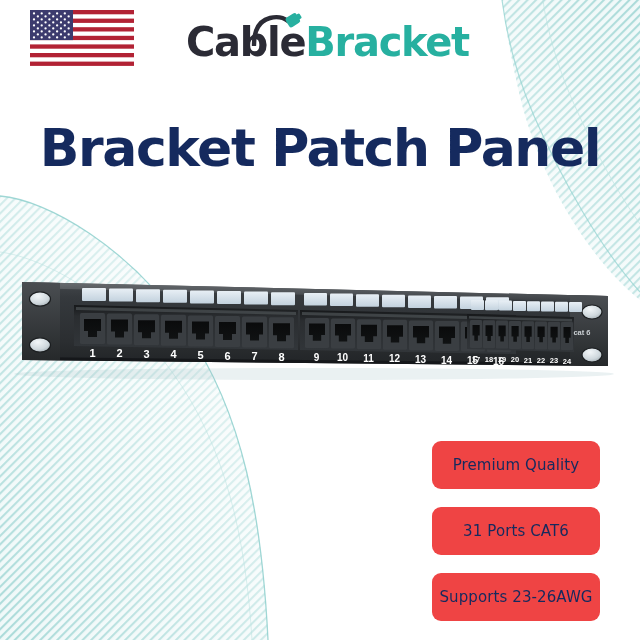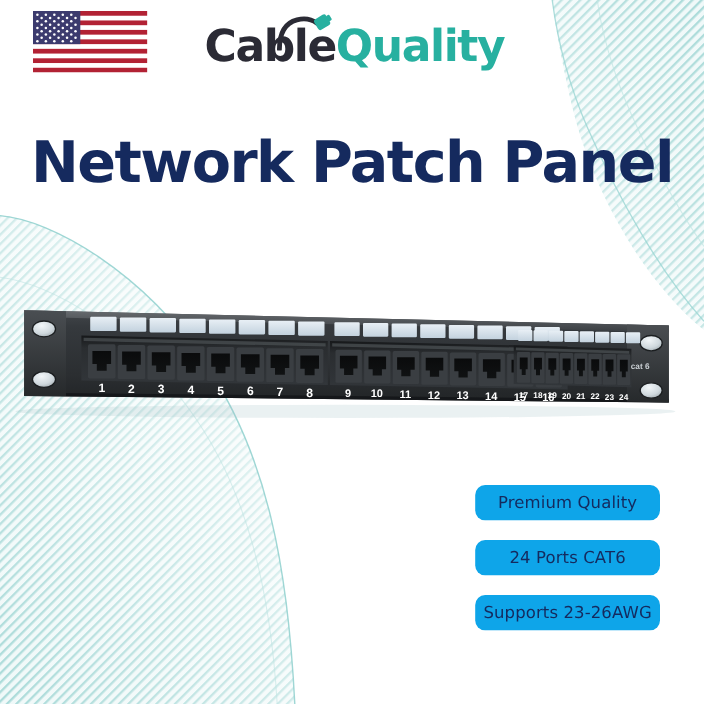--- a/index.html
+++ b/index.html
@@ -122,22 +122,22 @@
 
   
   .features {
     position: absolute;
     left: 432px;
     top: 441px;
     width: 168px;
   }
   .feature-chip {
     width: 168px;
-    height: 32px;
-    background: #0ea5e9;
+    height: 48px;
+    background: #ef4444;
     border-radius: 9px;
     margin-bottom: 18px;
     display: flex;
     align-items: center;
     justify-content: center;
     color: #152a5e;
     font-size: 15px;
     letter-spacing: 0.1px;
     font-family: "DejaVu Sans", sans-serif;
   }
@@ -271,34 +271,34 @@
               <circle cx="27.1" cy="27.4" r="1.15"></circle>
             <circle cx="34.8" cy="27.4" r="1.15"></circle>
           </g>
         </g>
       </svg>
     </div>
   </div>
 
   <div class="brand">
     <div class="brand-text">
-      <span class="brand-cable">Cable</span><span class="brand-maestro">Quality</span>
+      <span class="brand-cable">Cable</span><span class="brand-maestro">Bracket</span>
     </div>
     <div class="brand-cableicon">
       <svg viewBox="0 0 56 34" xmlns="http://www.w3.org/2000/svg">
         <path d="M6,33 C6,20 10,9 22,6 C30,4 36,6 40,9" fill="none" stroke="#2b2b35" stroke-width="4.4" stroke-linecap="round"></path>
         <g transform="rotate(-32 45 8)">
           <rect x="38.5" y="2.6" width="12.5" height="11" rx="2.4" fill="#27b0a0"></rect>
           <rect x="50.2" y="5.3" width="3.6" height="5.6" rx="1.2" fill="#27b0a0"></rect>
         </g>
       </svg>
     </div>
   </div>
 
-  <div class="headline">Network Patch Panel</div>
+  <div class="headline">Bracket Patch Panel</div>
 
   <div class="product">
     <svg viewBox="0 0 620 120" xmlns="http://www.w3.org/2000/svg">
       <defs>
         <linearGradient id="faceGrad" x1="0" y1="0" x2="0" y2="1">
           <stop offset="0%" stop-color="#43474b"></stop>
           <stop offset="18%" stop-color="#35393d"></stop>
           <stop offset="70%" stop-color="#2b2e31"></stop>
           <stop offset="100%" stop-color="#212426"></stop>
         </linearGradient>
@@ -522,20 +522,20 @@
           <text x="563.00" y="101.60" font-size="7.5" text-anchor="middle">24</text>
         </g>
     </svg>
   </div>
 
   <div class="features">
     <div class="feature-chip">
       <span>Premium Quality</span>
     </div>
     <div class="feature-chip">
-      <span>24 Ports CAT6</span>
+      <span>31 Ports CAT6</span>
     </div>
     <div class="feature-chip">
       <span>Supports 23-26AWG</span>
     </div>
   </div>
 
 </div>
 
 </body></html>

